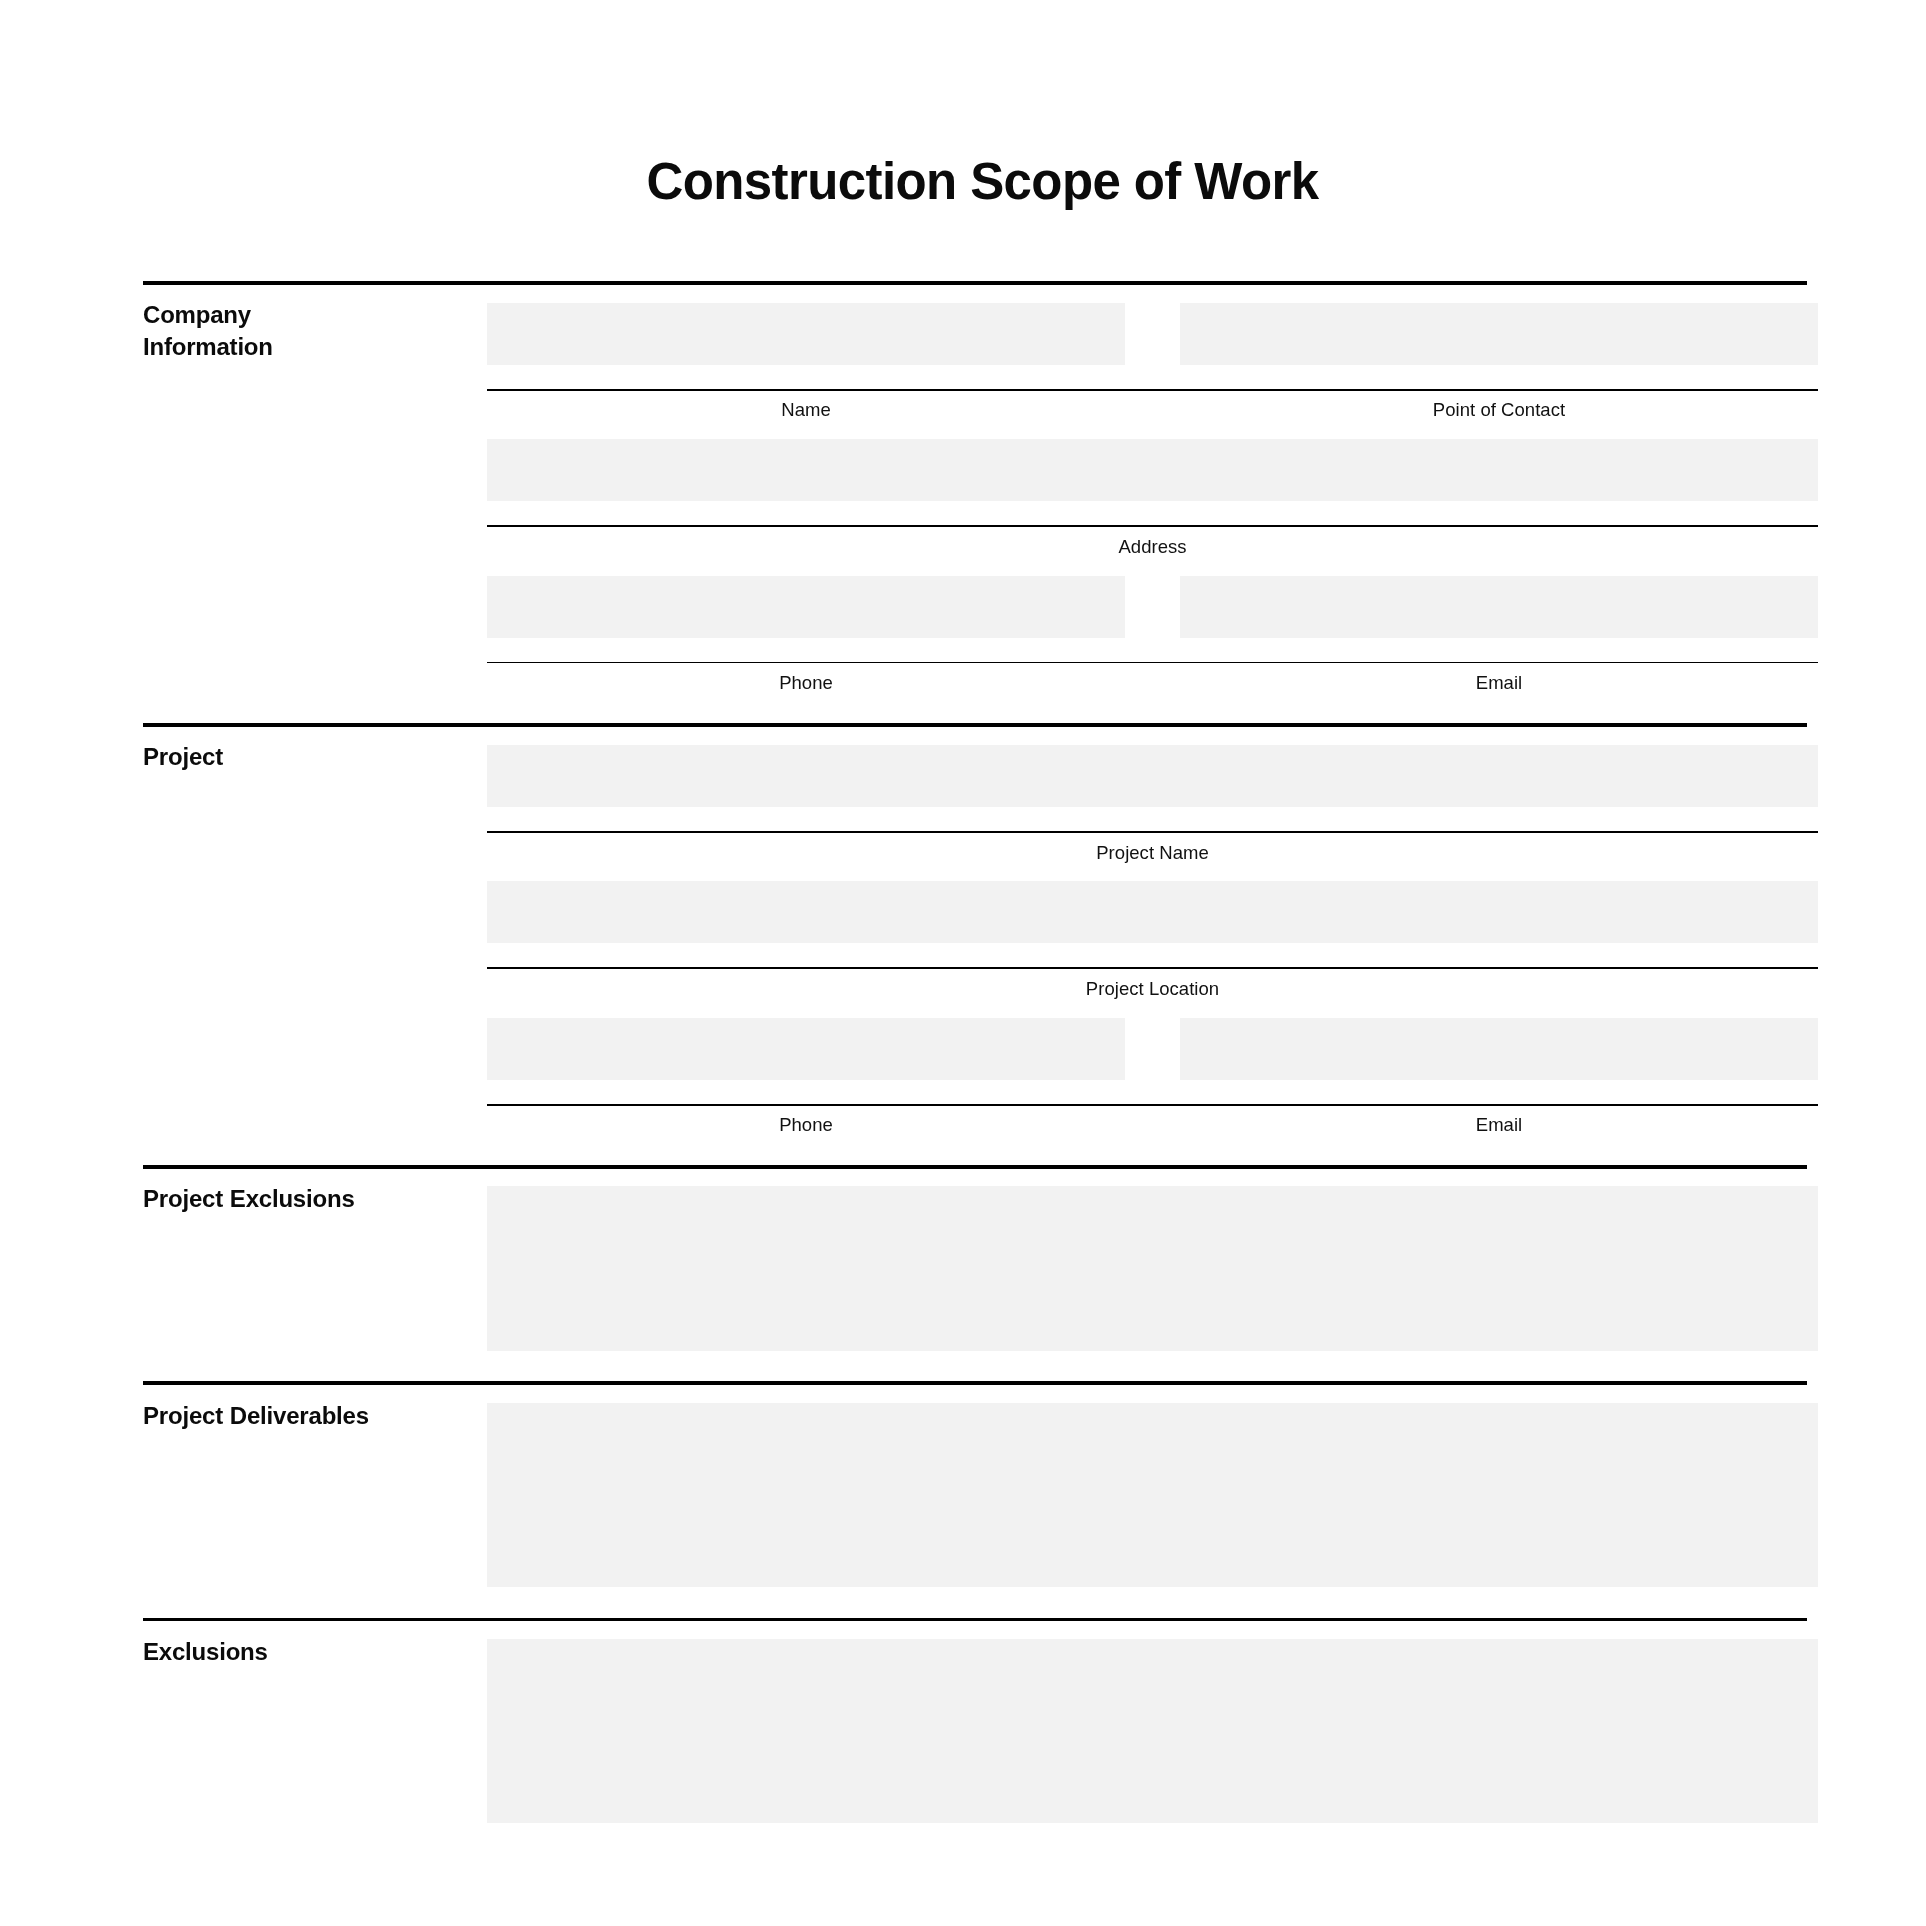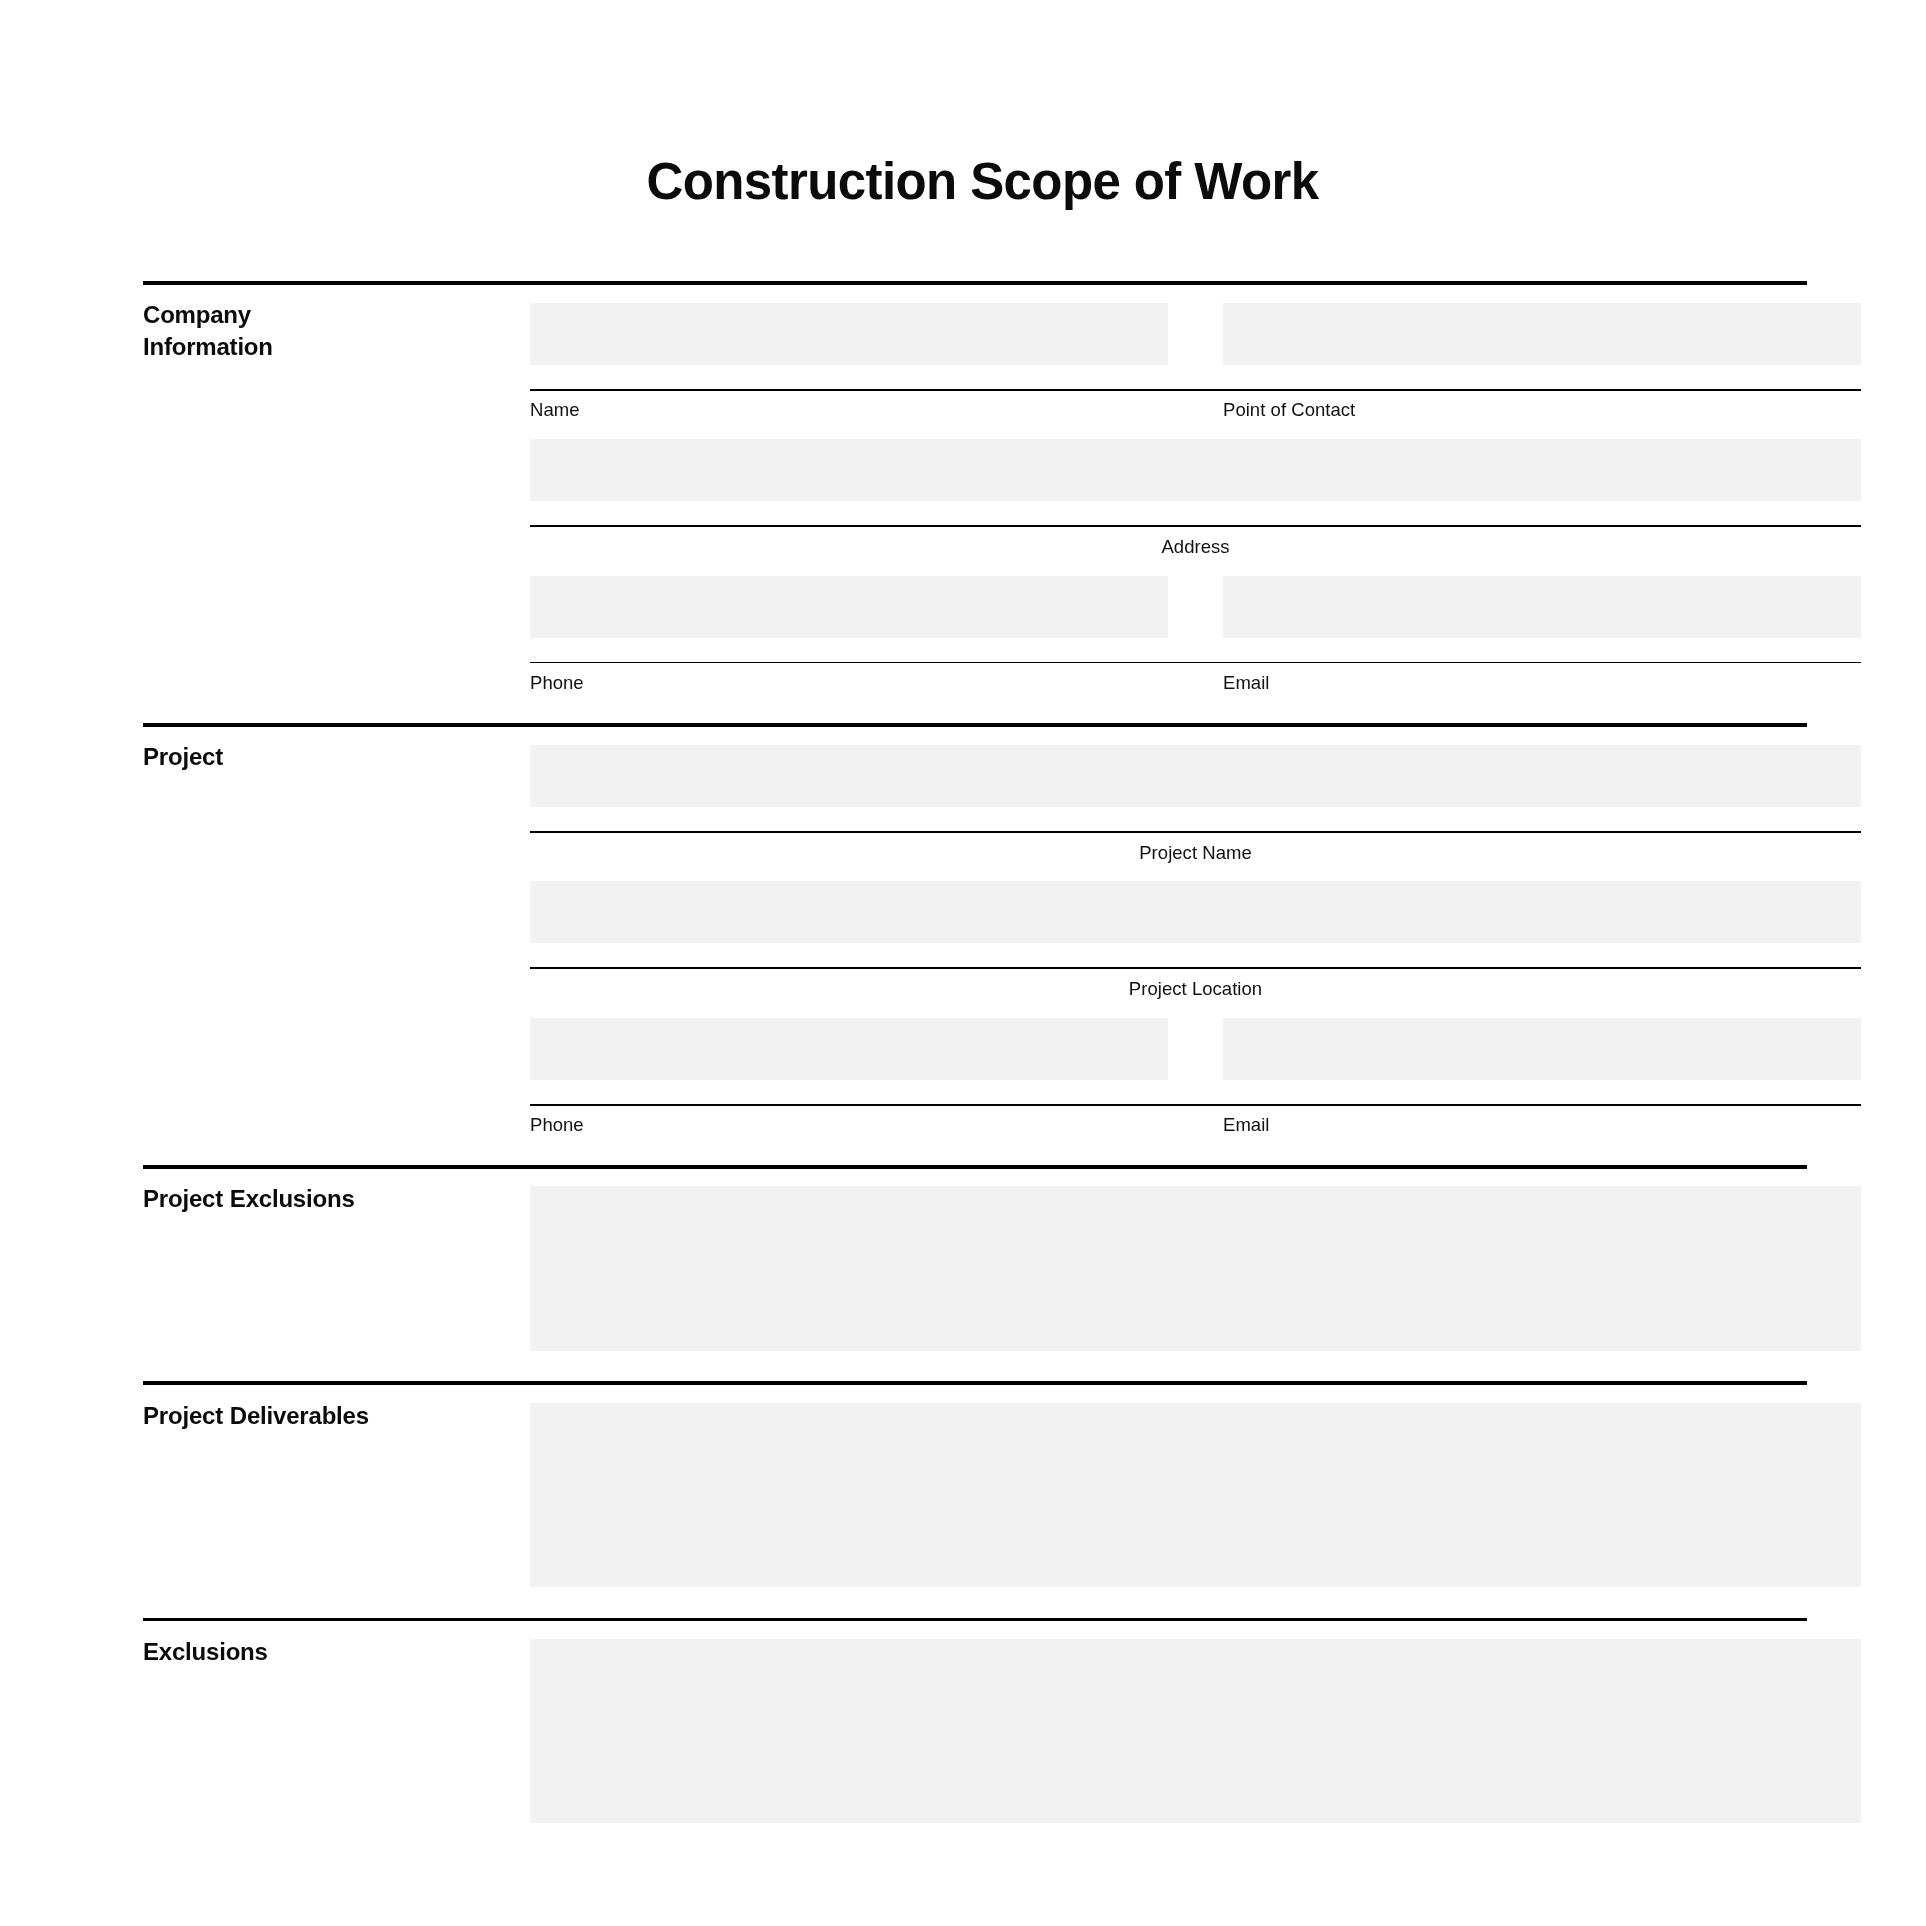--- a/index.html
+++ b/index.html
@@ -57,21 +57,20 @@
     background: #000000;
     width: 1664px;
     margin: 0;
   }
 
   .section-body {
     display: flex;
     flex-direction: row;
     align-items: flex-start;
     width: 1676px;
-    gap: 43px;
   }
 
   .section-label {
     width: 344px;
     flex: 0 0 344px;
     box-sizing: border-box;
     padding-top: 14.6px;
     font-size: 24px;
     font-weight: 700;
     line-height: 1.32;
@@ -127,21 +126,21 @@
     letter-spacing: 0.04px;
   }
 
   .label-row {
     display: flex;
     flex-direction: row;
     width: 1331px;
     gap: 55px;
   }
 
-  .label-cell.half { width: 638px; flex: 0 0 638px; }
+  .label-cell.half { width: 638px; flex: 0 0 638px; text-align: center; }
   .label-cell.full { width: 1331px; flex: 0 0 1331px; text-align: center; }
 
   
   .textarea-box {
     background: #f2f2f2;
     width: 1331px;
     box-sizing: border-box;
     border: none;
     display: block;
   }

